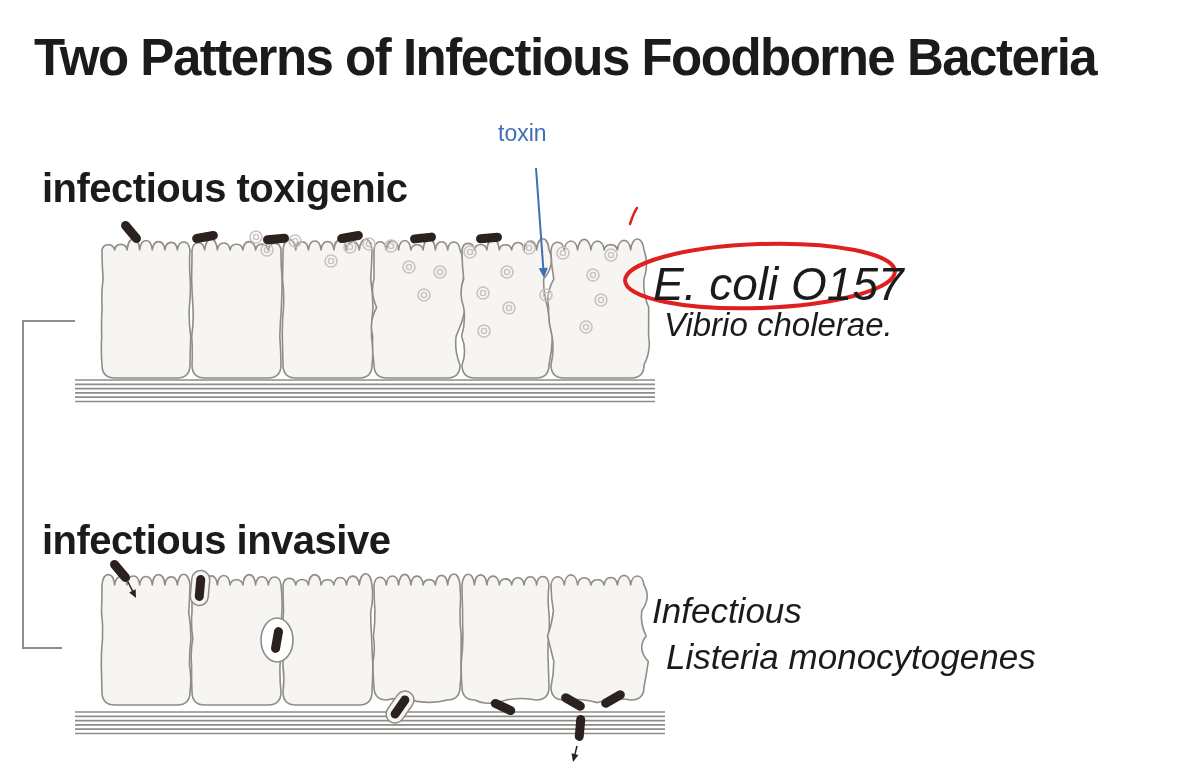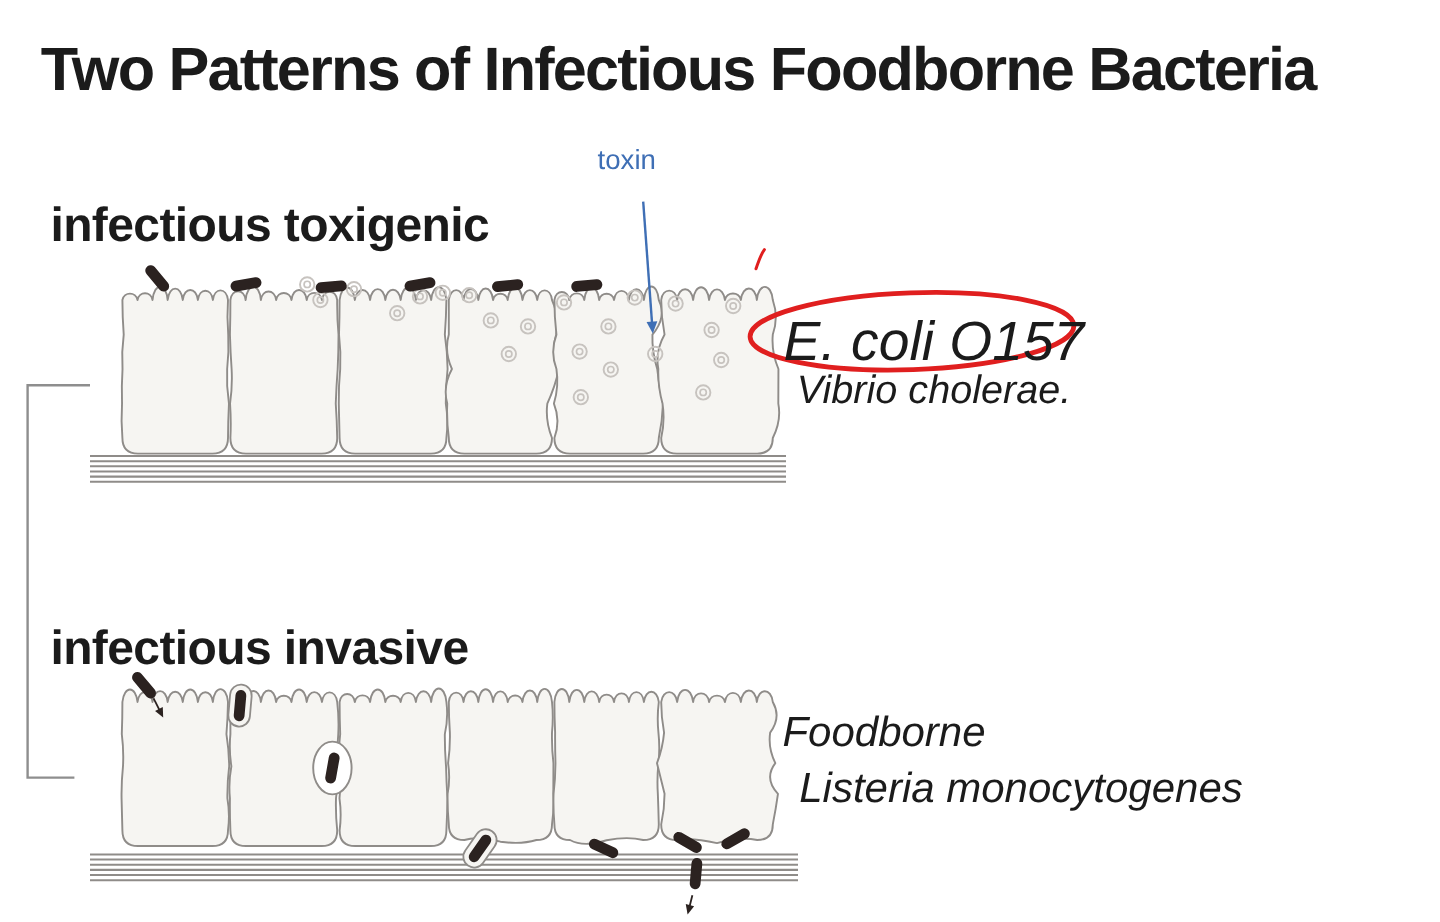--- a/index.html
+++ b/index.html
@@ -209,15 +209,15 @@
       </g>
       <g transform="translate(520,180) rotate(95)">
         <rect x="-13" y="-4.5" width="26" height="9" rx="4.5" fill="#2b2220"></rect>
       </g>
       <line x1="68" y1="34" x2="73.8533747416002" y2="45.706749483200404" stroke="#2b2220" stroke-width="1.5"></line>
       <polygon points="76,50 69.20235334840064,44.45455141580052 75.64222912360003,41.234613528200825" fill="#2b2220"></polygon>
       <line x1="517" y1="198" x2="514.1641710001744" y2="209.3433159993024" stroke="#2b2220" stroke-width="1.5"></line>
       <polygon points="513,214 511.4477719997675,205.36573174870654 518.4327980008139,207.11198824896815" fill="#2b2220"></polygon>
     </svg>
 
-  <div class="abs species sp-salmonella">Foodborne</div>
+  <div class="abs species sp-salmonella">Infectious</div>
   <div class="abs species sp-listeria">Listeria monocytogenes</div>
 </div>
 
 </body></html>

